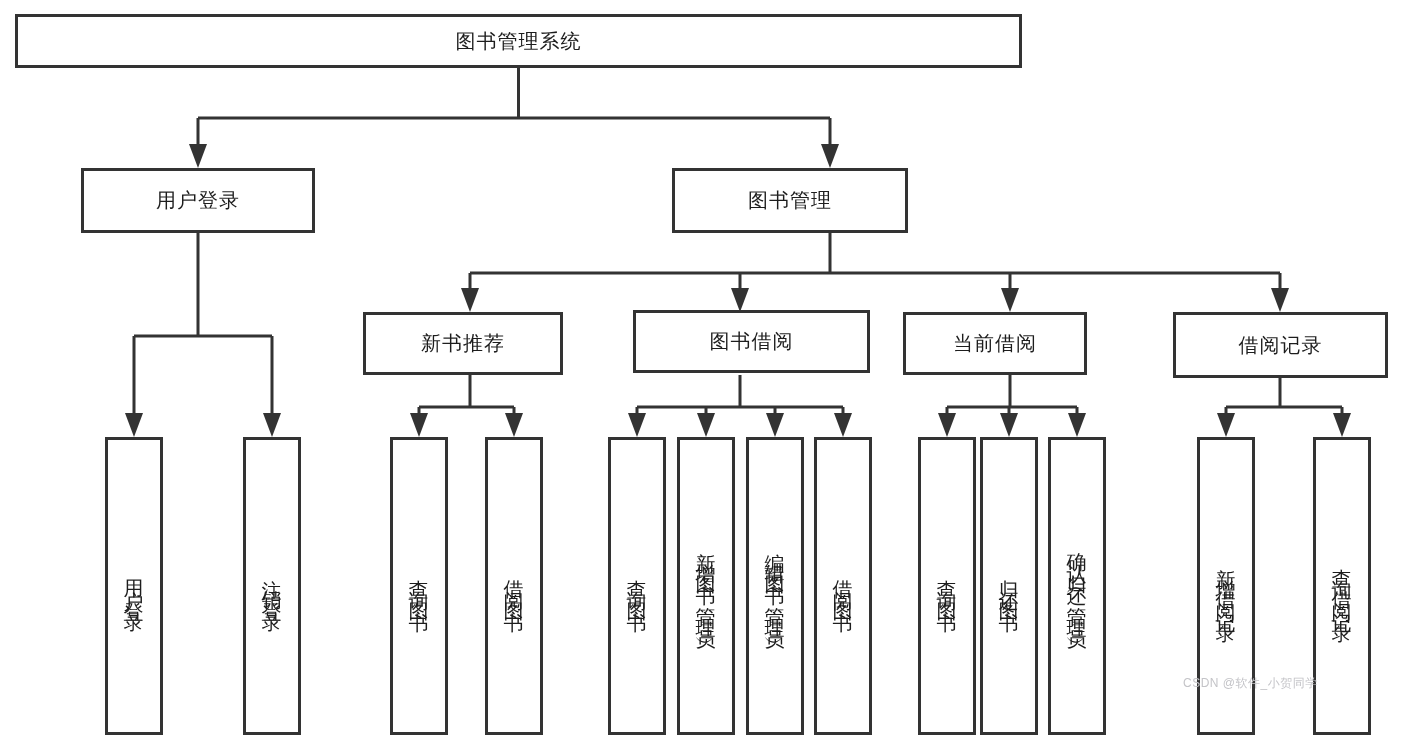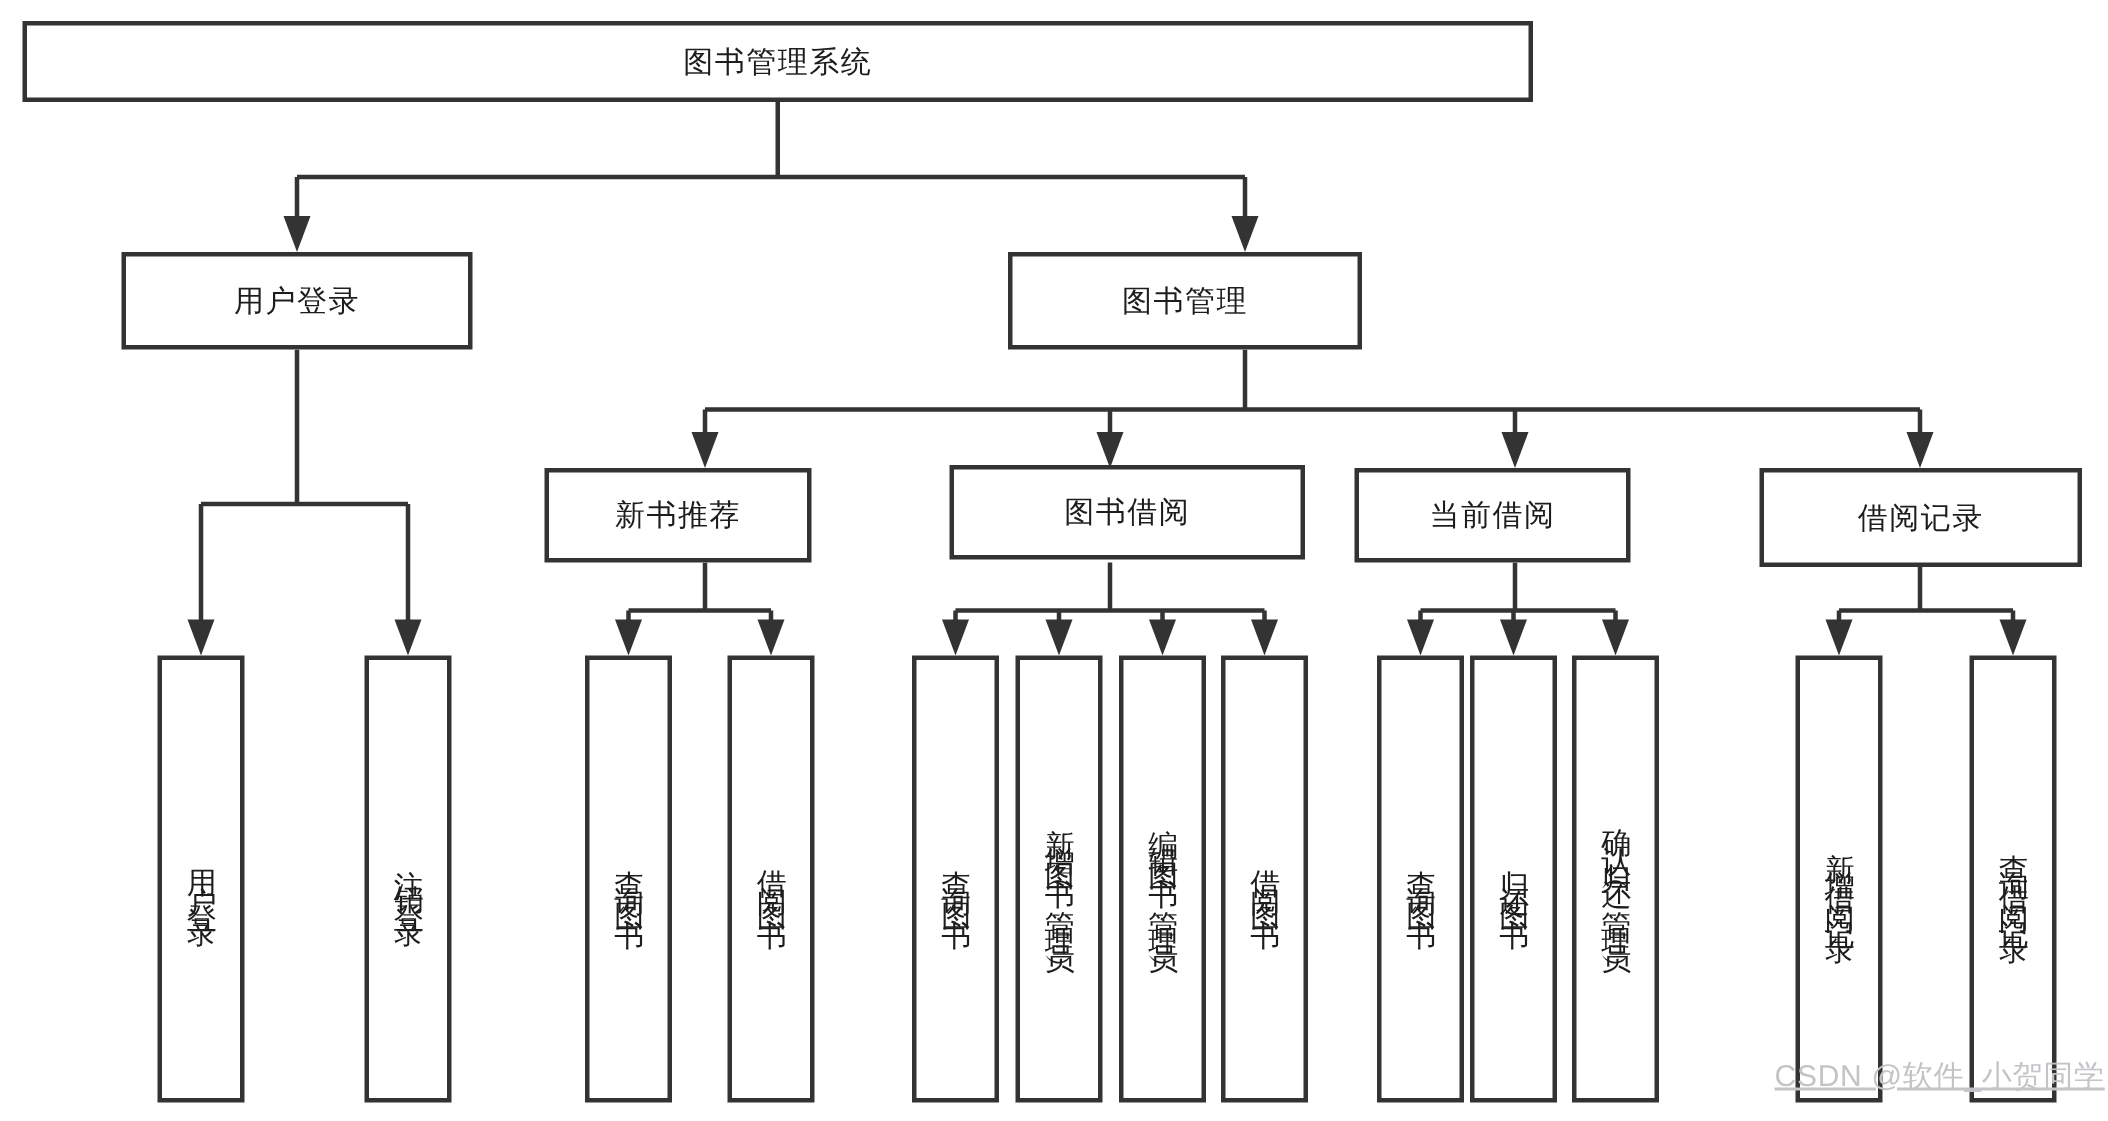--- a/index.html
+++ b/index.html
@@ -56,27 +56,26 @@
     writing-mode:vertical-rl;
     text-orientation:mixed;
     font-size:20px;
     letter-spacing:11px;
     line-height:1;
     color:var(--text);
   }
   .watermark{
     position:absolute;
     left:1183px;
-    top:704px;
-    font-size:20px;
+    top:675px;
+    font-size:12px;
     letter-spacing:0.5px;
     color:var(--watermark);
     white-space:nowrap;
     z-index:5;
-    text-decoration:underline;
   }
 </style>
 </head>
 <body>
 
 <div class="canvas">
 
   <svg class="connectors" viewBox="0 0 1405 747">
     <path class="lines" d="
       M518.5,68 V118 M198,118 H830 M198,118 V146 M830,118 V146
@@ -113,21 +112,21 @@
     <span>图书管理系统</span>
   </div>
 
   <div class="hbox" style="left:81px;top:168px;width:234px;height:65px">
     <span>用户登录</span>
   </div>
   <div class="hbox" style="left:672px;top:168px;width:236px;height:65px">
     <span>图书管理</span>
   </div>
 
-  <div class="hbox" style="left:363px;top:312px;width:178px;height:63px">
+  <div class="hbox" style="left:363px;top:312px;width:200px;height:63px">
     <span>新书推荐</span>
   </div>
   <div class="hbox" style="left:633px;top:310px;width:237px;height:63px">
     <span>图书借阅</span>
   </div>
   <div class="hbox" style="left:903px;top:312px;width:184px;height:63px">
     <span>当前借阅</span>
   </div>
   <div class="hbox" style="left:1173px;top:312px;width:215px;height:66px">
     <span>借阅记录</span>

